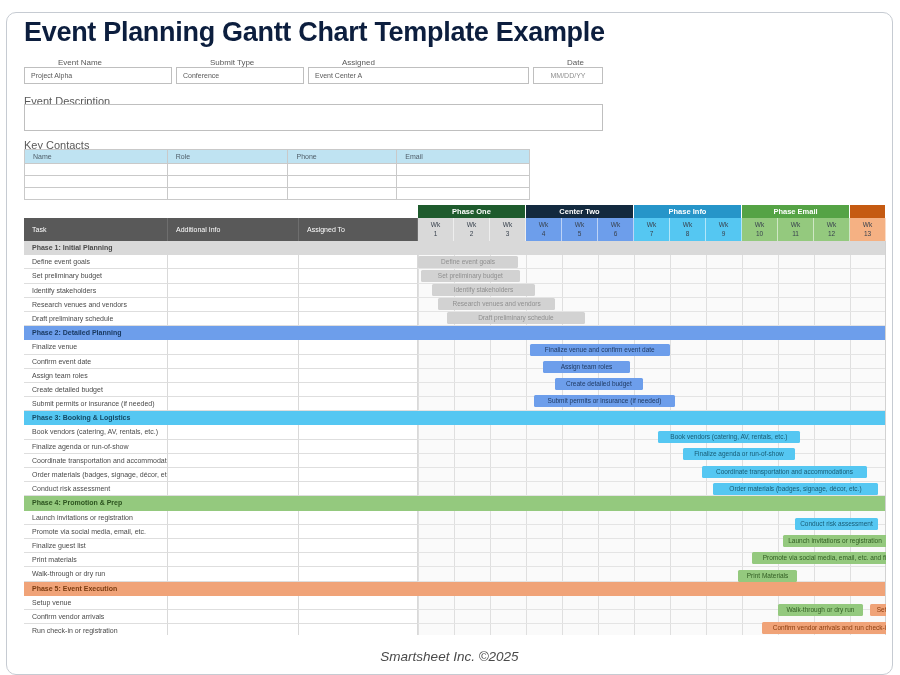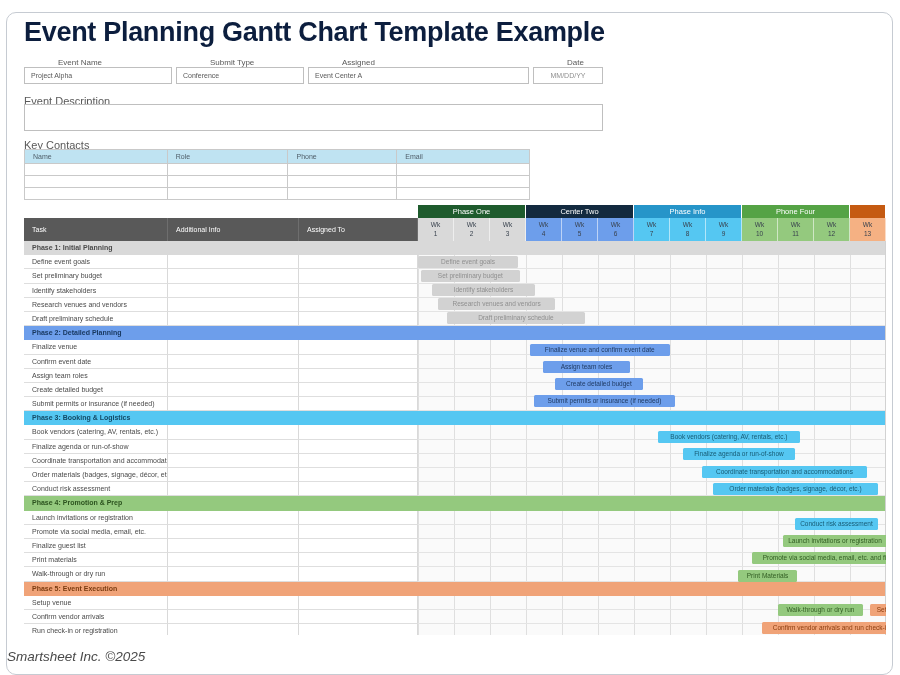--- a/index.html
+++ b/index.html
@@ -25,21 +25,21 @@
            border-top:1px solid #C9C9C9;box-sizing:border-box;}
   .kc-row{display:flex;}
   .kc-cell{box-sizing:border-box;border-right:1px solid #C9C9C9;border-bottom:1px solid #C9C9C9;
            height:12px;background:#fff;}
   .kc-row.hdr .kc-cell{height:14px;background:#BFE3F2;font-size:7px;color:#4F5E69;
            line-height:14px;padding-left:8px;}
   .kc-c0{width:143px}.kc-c1{width:121px}.kc-c2{width:109px}.kc-c3{width:133px}
   .kc-row.hdr .kc-c0{width:143px}.kc-row.hdr .kc-c1{width:121px}
   
   .gantt{position:absolute;left:17px;top:192px;width:862px;}
-  .bands{position:absolute;left:394px;top:0;height:13px;display:flex;}
+  .bands{position:absolute;left:394px;top:0;height:13px;display:flex;font-weight:bold;}
   .band{height:13px;box-sizing:border-box;border-right:1px solid #fff;color:#fff;
         font-size:7.5px;line-height:13px;text-align:center;overflow:hidden;}
   .weekhdr{position:absolute;left:0;top:13px;height:23px;width:862px;display:flex;}
   .lhdr{display:flex;width:394px;background:#595959;}
   .lhdr-cell{box-sizing:border-box;border-right:1px solid #6E6E6E;color:#fff;font-size:7px;
         line-height:23px;padding-left:8px;overflow:hidden;}
   .lh1{width:144px}.lh2{width:131px}.lh3{width:119px}
   .wk{width:36px;box-sizing:border-box;border-right:1px solid rgba(255,255,255,.55);
       font-size:6.5px;color:#39424E;text-align:center;padding-top:2px;line-height:9px;}
   .gbody{position:absolute;left:0;top:36px;width:862px;height:394px;overflow:hidden;
@@ -50,21 +50,21 @@
          overflow:hidden;white-space:nowrap;}
   .c1{width:144px}.c2{width:131px}.c3{width:119px}
   .g-cell{width:468px;box-sizing:border-box;border-bottom:1px solid #E4E4E4;background:#FAFAFA;
          background-image:repeating-linear-gradient(to right,#DFDFDF 0 1px,transparent 1px 36px);}
   .g-row.phase{font-size:7px;font-weight:bold;line-height:14.2px;padding-left:8px;
          box-sizing:border-box;white-space:nowrap;overflow:hidden;display:block;}
   .bars{position:absolute;left:394px;top:36px;width:468px;height:394px;overflow:hidden;
         pointer-events:none;}
   .bar{position:absolute;height:12px;border-radius:1.5px;font-size:6.5px;line-height:12px;
        text-align:center;white-space:nowrap;overflow:hidden;}
-  .footer{position:absolute;left:0;right:0;top:636px;font-style:italic;
+  .footer{position:absolute;left:0;right:0;top:636px;text-align:center;font-style:italic;
        font-size:13.5px;color:#4A4A4A;}
 </style>
 </head>
 <body>
 
 <div class="card">
 
   <h1 class="title">Event Planning Gantt Chart Template Example</h1>
 
   <div class="flabel f1">Event Name</div>
@@ -107,21 +107,21 @@
           <div class="kc-cell kc-c3"></div>
         </div>
       </div>
   </div>
 
   <div class="gantt">
     <div class="bands" id="bands">
         <div class="band" style="width: 108px; background: rgb(30, 91, 45);">Phase One</div>
         <div class="band" style="width: 108px; background: rgb(19, 42, 63);">Center Two</div>
         <div class="band" style="width: 108px; background: rgb(38, 149, 201);">Phase Info</div>
-        <div class="band" style="width: 108px; background: rgb(85, 163, 69);">Phone Four</div>
+        <div class="band" style="width: 108px; background: rgb(85, 163, 69);">Phase Email</div>
         <div class="band" style="width: 36px; background: rgb(197, 90, 17);"></div>
       </div>
     <div class="weekhdr">
       <div class="lhdr">
         <div class="lhdr-cell lh1">Task</div>
         <div class="lhdr-cell lh2">Additional Info</div>
         <div class="lhdr-cell lh3">Assigned To</div>
       </div>
       <div style="display:flex" id="weeks">
           <div class="wk" style="background: rgb(217, 217, 217);">

